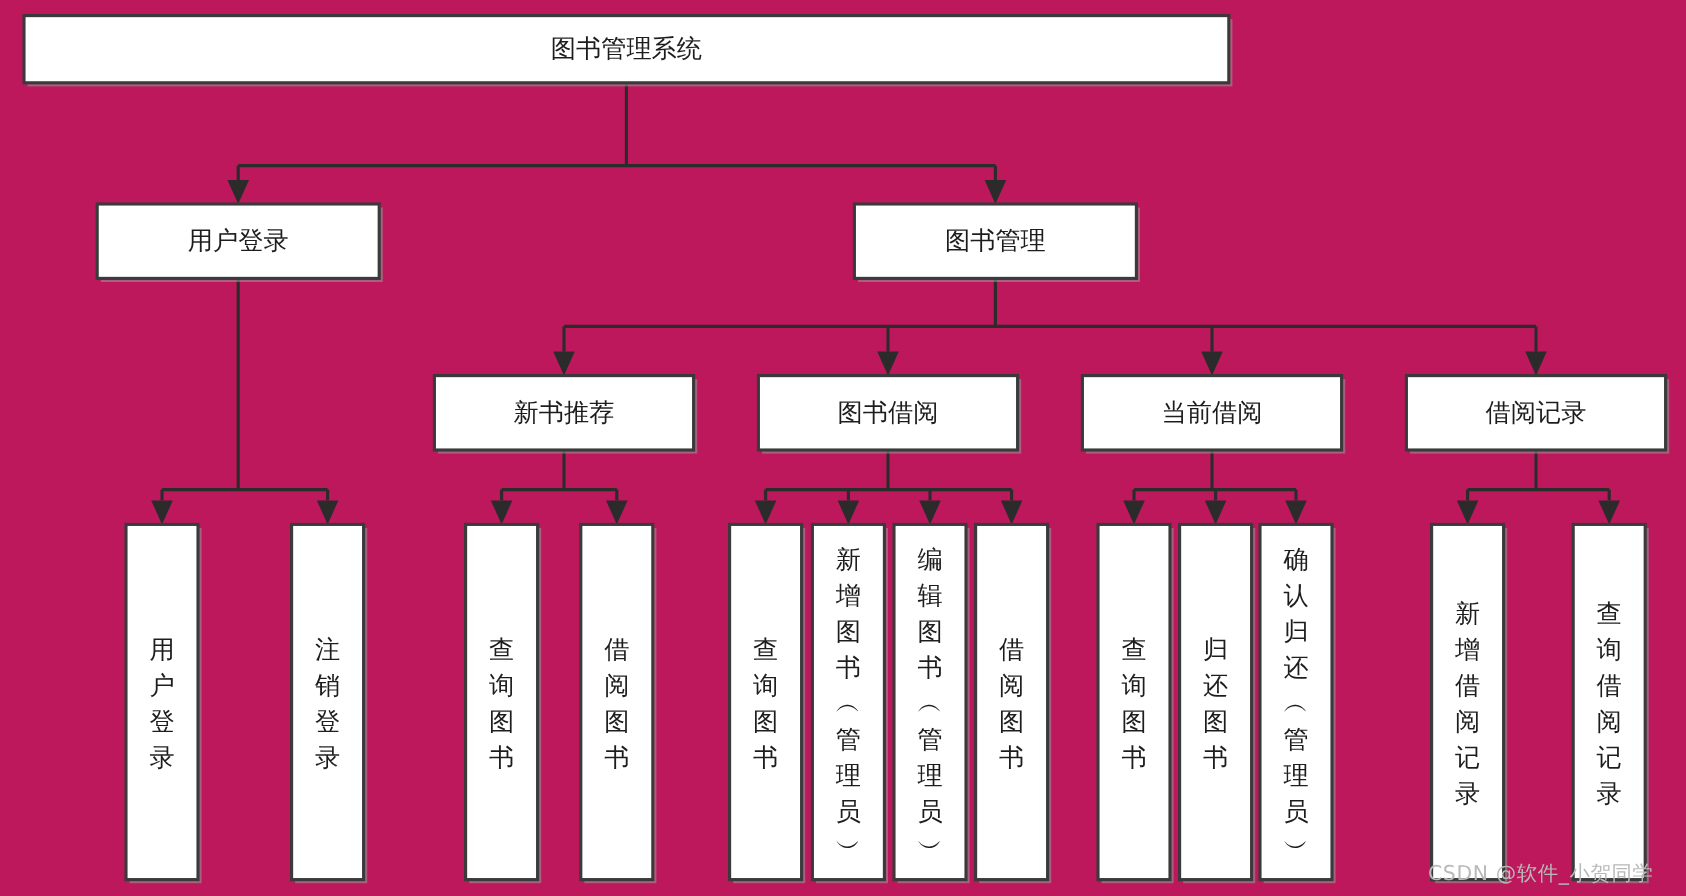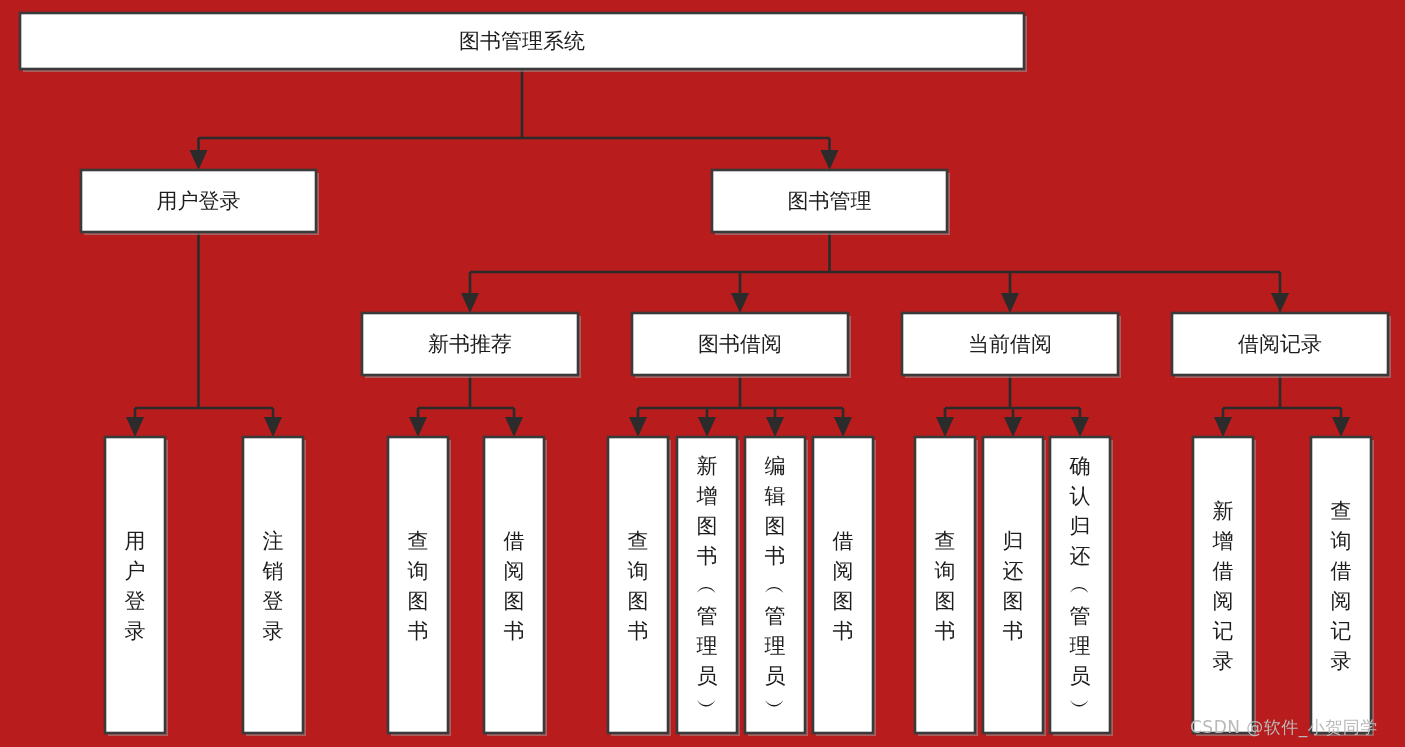--- a/index.html
+++ b/index.html
@@ -11,21 +11,21 @@
   body {
     width: 1405px;
     height: 747px;
     font-family: "DejaVu Sans", "Liberation Sans", sans-serif;
     overflow: hidden;
   }
   #diagram-root {
     position: relative;
     width: 1405px;
     height: 747px;
-    background: #b91c1c;
+    background: #be185d;
   }
   svg#tree-svg {
     position: absolute;
     left: 0;
     top: 0;
     width: 1405px;
     height: 747px;
     display: block;
   }
   .node-box {

